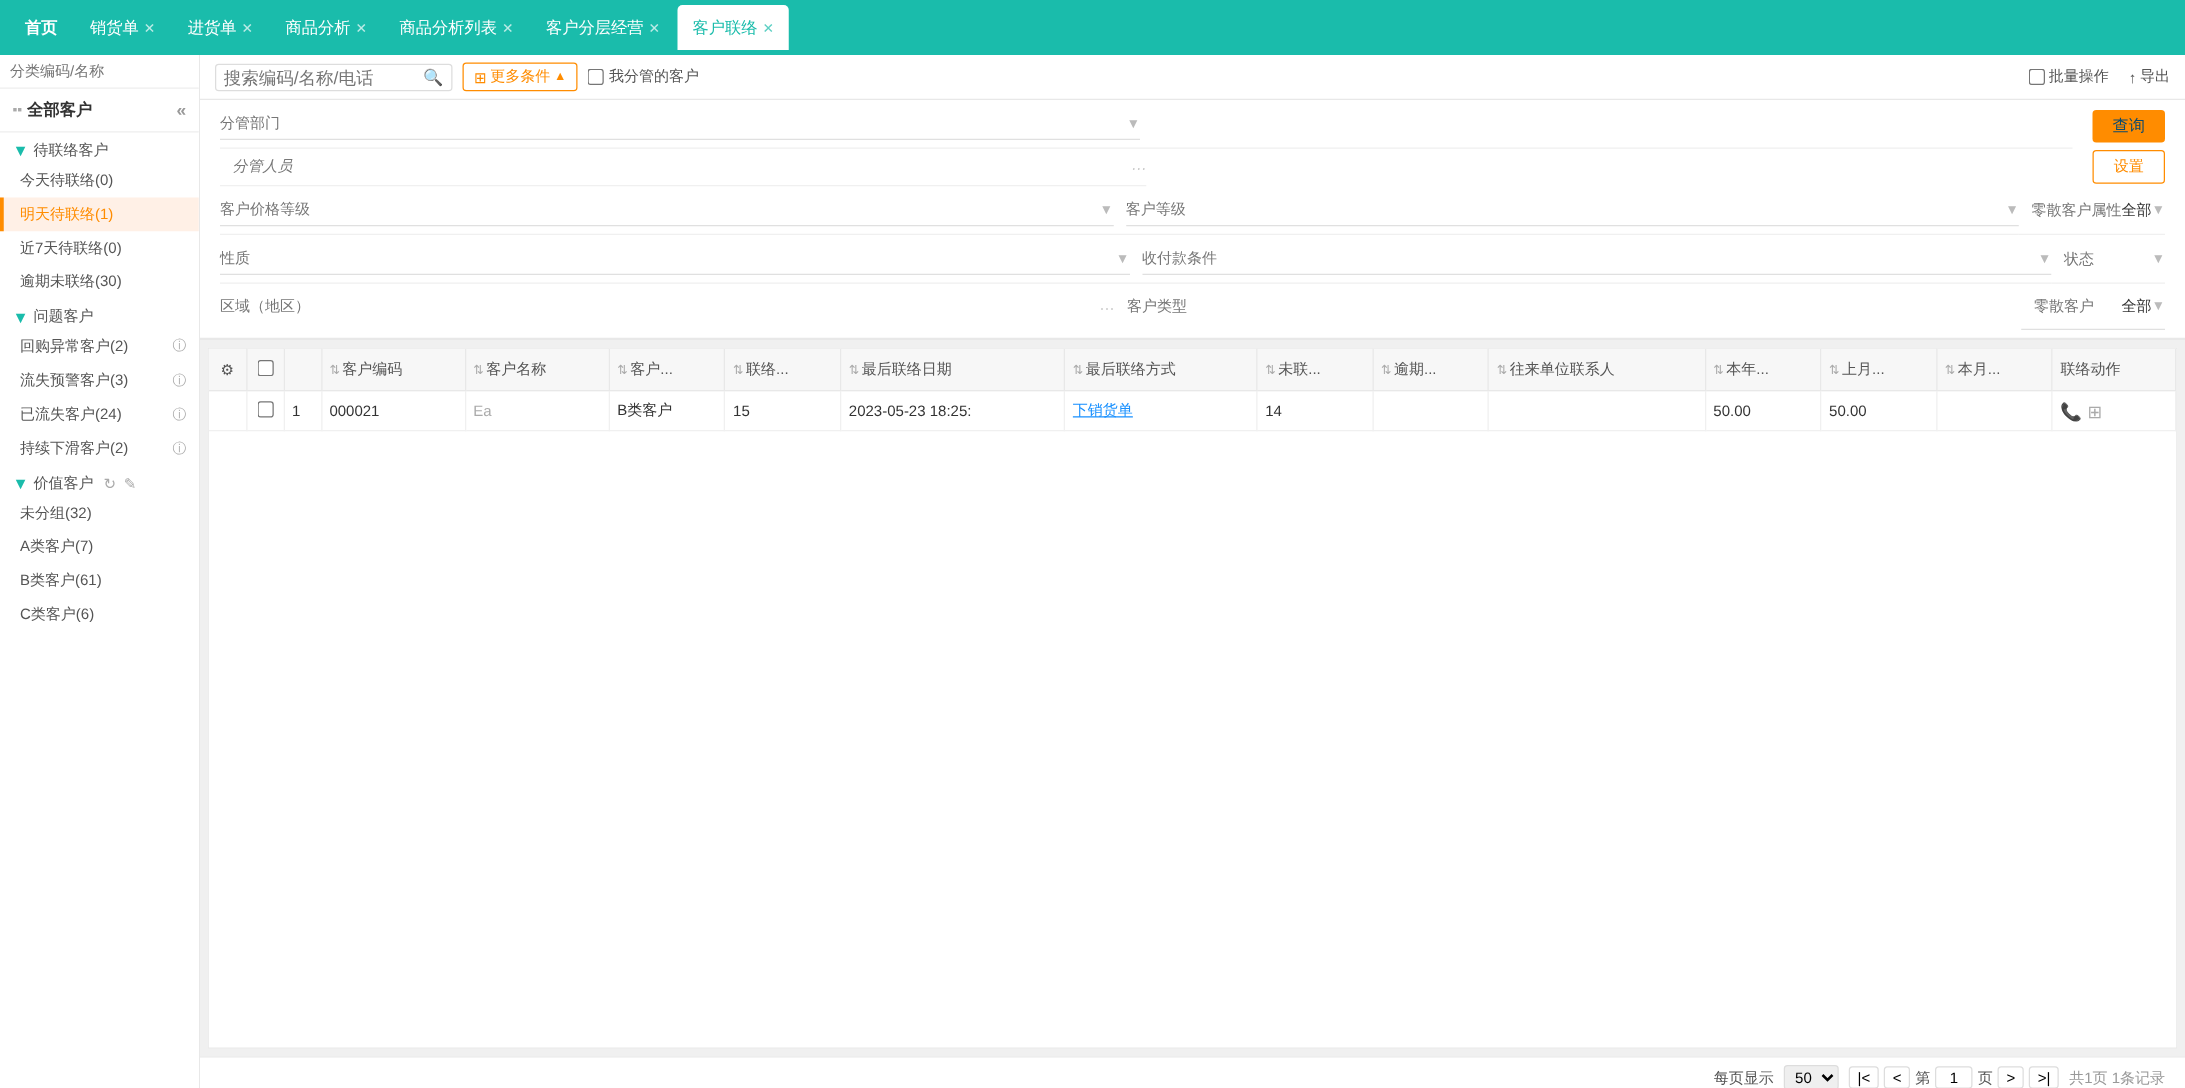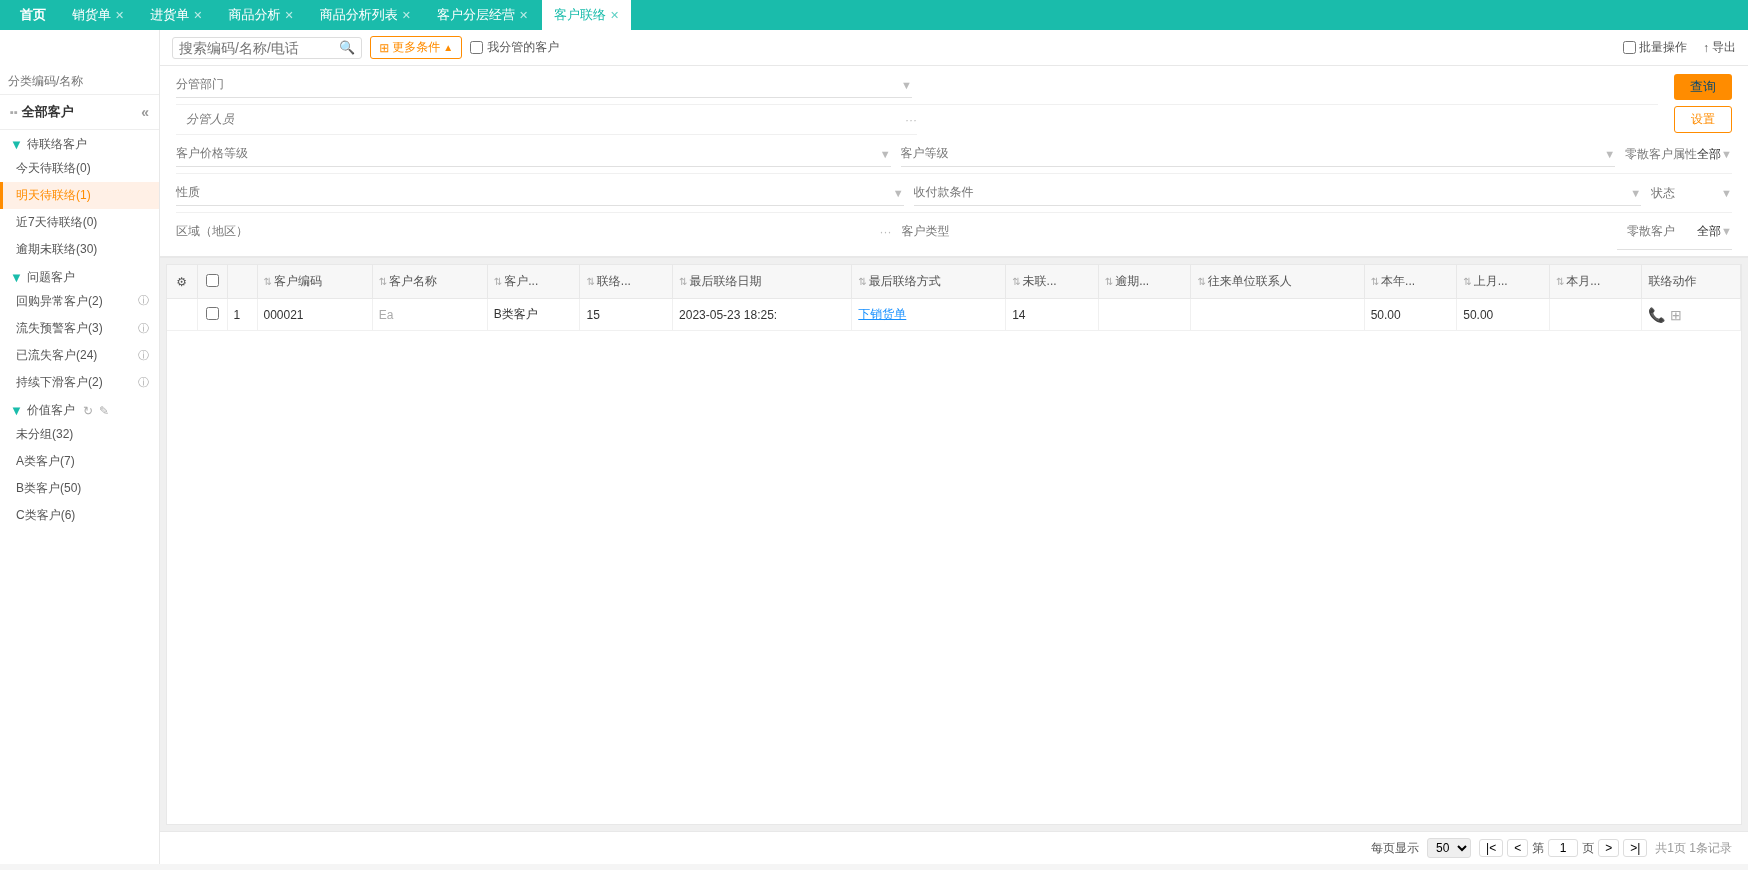--- a/index.html
+++ b/index.html
@@ -1,31 +1,31 @@
 <!DOCTYPE html>
 <html><head>
   <meta charset="utf-8">
   <style>
     * { box-sizing: border-box; margin: 0; padding: 0; }
     body { font-family: 'Microsoft YaHei', Arial, sans-serif; font-size: 12px; background: #f5f5f5; color: #333; overflow: hidden; }
 
     
-    .top-nav { display: flex; align-items: center; background: #1abcab; height: 30px; padding: 0 8px; gap: 2px; }
+    .top-nav { display: flex; align-items: center; background: #1abcab; height: 44px; padding: 0 8px; gap: 2px; }
     .nav-item { color: #fff; padding: 0 12px; height: 36px; display: flex; align-items: center; cursor: pointer; font-size: 13px; white-space: nowrap; }
     .nav-item.active { background: #fff; color: #1abcab; border-radius: 4px 4px 0 0; }
     .nav-close { margin-left: 4px; font-size: 11px; opacity: 0.7; }
     .nav-home { font-weight: bold; }
 
     
     .main-layout { display: flex; height: calc(100vh - 36px); }
 
     
     .sidebar { width: 160px; background: #fff; border-right: 1px solid #e8e8e8; overflow-y: auto; flex-shrink: 0; padding-bottom: 10px; }
     .sidebar-search { display: flex; align-items: center; padding: 6px 8px; border-bottom: 1px solid #eee; }
-    .sidebar-search input { flex: 1; border: none; outline: none; font-size: 12px; color: #999; margin-top: 38px; }
+    .sidebar-search input { flex: 1; border: none; outline: none; font-size: 12px; color: #999; }
     .sidebar-all { display: flex; align-items: center; justify-content: space-between; padding: 8px 10px; font-weight: bold; font-size: 13px; border-bottom: 1px solid #eee; }
     .sidebar-collapse-btn { cursor: pointer; color: #999; font-size: 14px; }
     .sidebar-item { padding: 5px 10px 5px 16px; cursor: pointer; color: #555; font-size: 12px; }
     .sidebar-item.active { background: #fff0e6; color: #ff8c00; border-left: 3px solid #ff8c00; padding-left: 13px; }
     .sidebar-item.warning { color: #ff8c00; }
     .sidebar-group-header { display: flex; align-items: center; gap: 4px; padding: 6px 10px 2px; font-size: 12px; color: #555; cursor: pointer; }
 
     
     .content { flex: 1; display: flex; flex-direction: column; overflow: hidden; background: #f0f0f0; }
 
@@ -156,21 +156,21 @@
 
     <div class="sidebar-group-header">
       <span style="color:#1abcab;font-size:13px;">▼</span>
       <span>价值客户</span>
       <span style="margin-left:4px;color:#aaa;cursor:pointer;font-size:12px;">↻</span>
       <span style="margin-left:2px;color:#aaa;cursor:pointer;font-size:12px;">✎</span>
     </div>
     <div>
       <div class="sidebar-item">未分组(32)</div>
       <div class="sidebar-item">A类客户(7)</div>
-      <div class="sidebar-item">B类客户(50)</div>
+      <div class="sidebar-item">B类客户(61)</div>
       <div class="sidebar-item">C类客户(6)</div>
     </div>
   </div>
 
   <div class="content">
 
     <div class="toolbar">
       <div class="search-box">
         <input type="text" placeholder="搜索编码/名称/电话" style="">
         <span class="search-icon">🔍</span>

